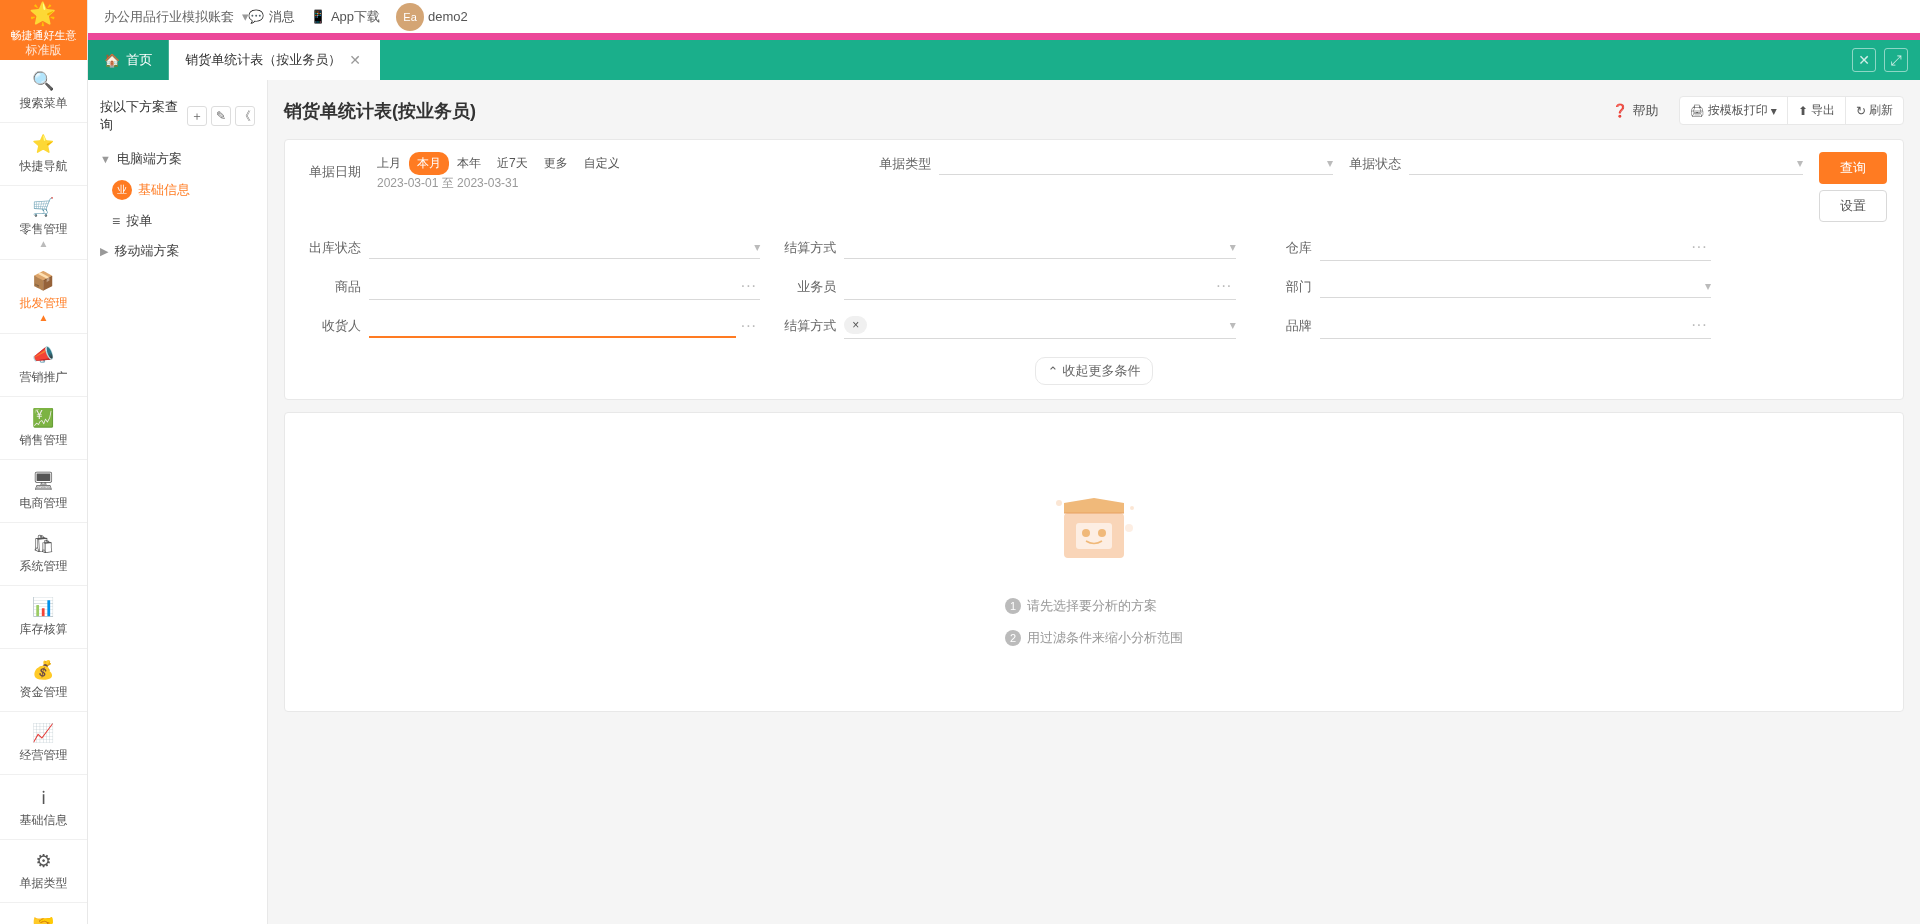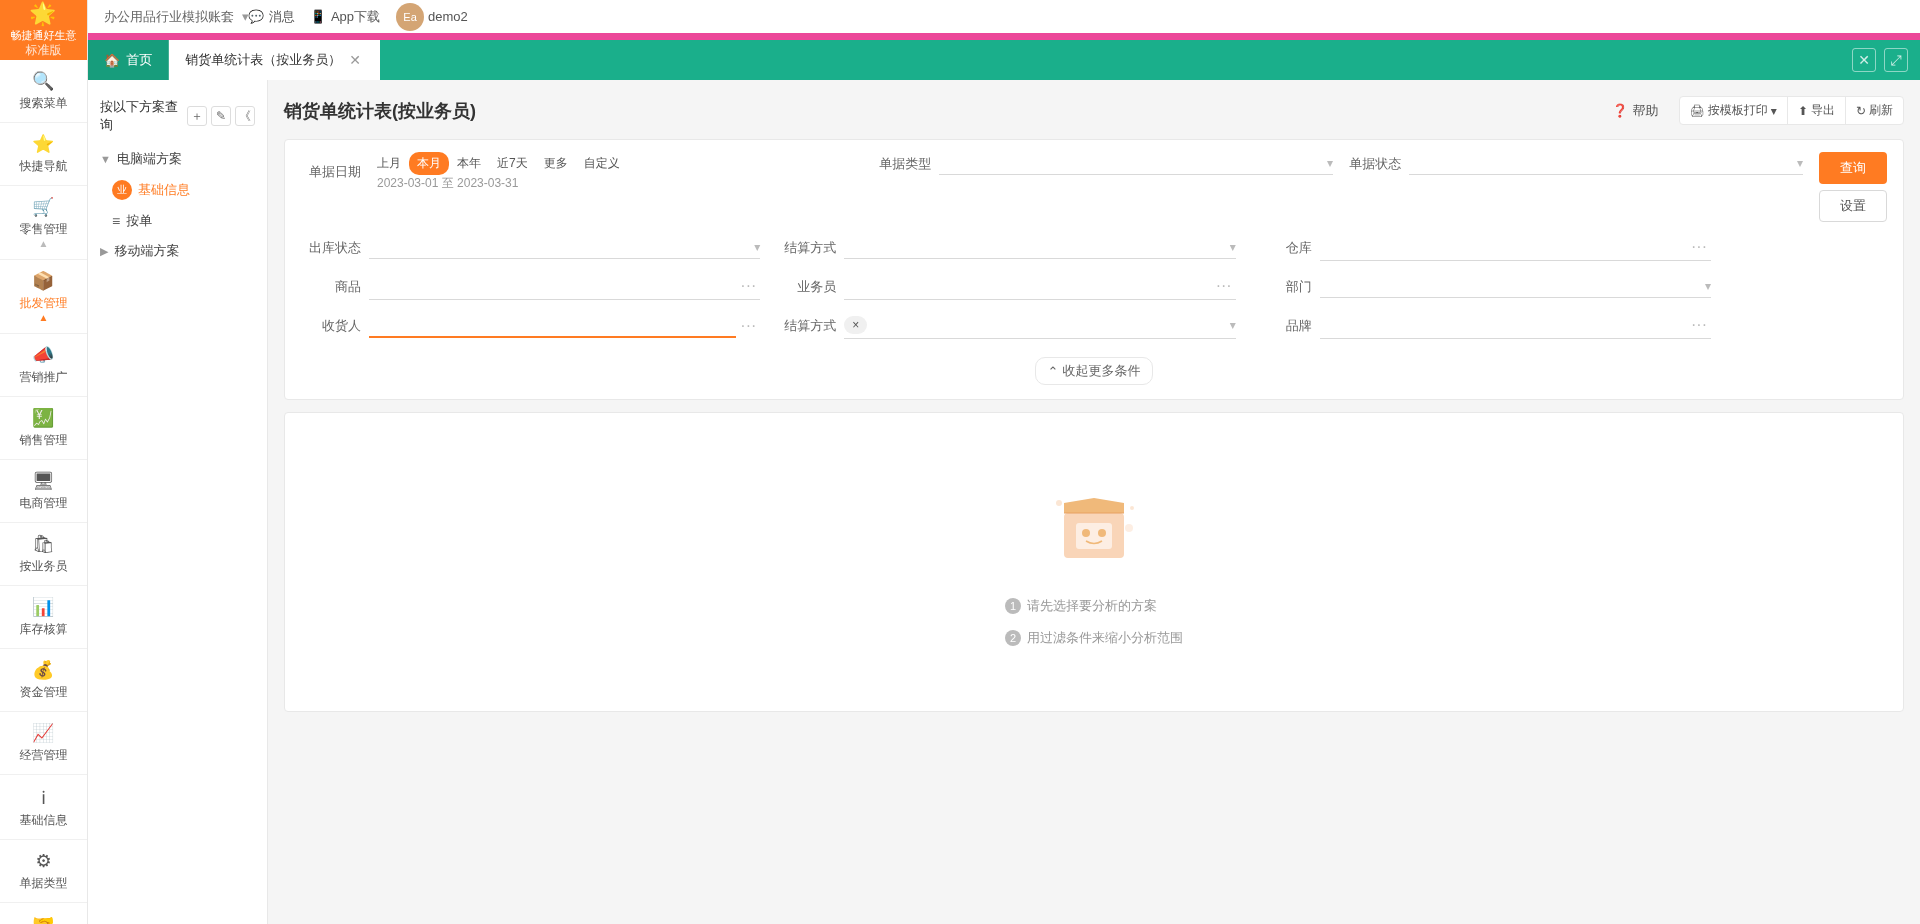--- a/index.html
+++ b/index.html
@@ -131,21 +131,21 @@
   <div class="sidebar-item">
     <div class="sidebar-item-icon">💹</div>
     <div>销售管理</div>
   </div>
   <div class="sidebar-item">
     <div class="sidebar-item-icon">🖥</div>
     <div>电商管理</div>
   </div>
   <div class="sidebar-item">
     <div class="sidebar-item-icon">🛍</div>
-    <div>按业务员</div>
+    <div>系统管理</div>
   </div>
   <div class="sidebar-item">
     <div class="sidebar-item-icon">📊</div>
     <div>库存核算</div>
   </div>
   <div class="sidebar-item">
     <div class="sidebar-item-icon">💰</div>
     <div>资金管理</div>
   </div>
   <div class="sidebar-item">

